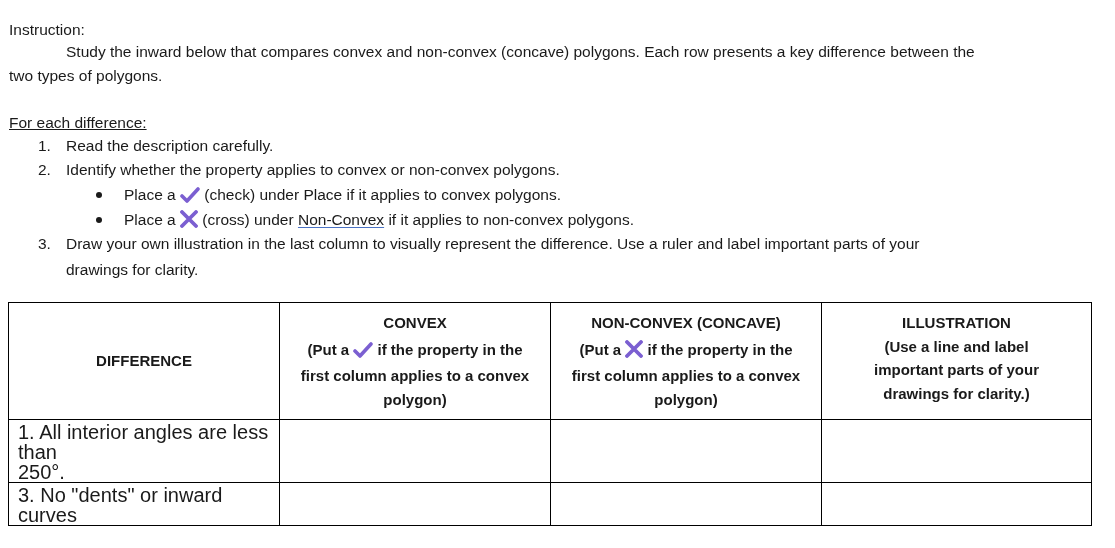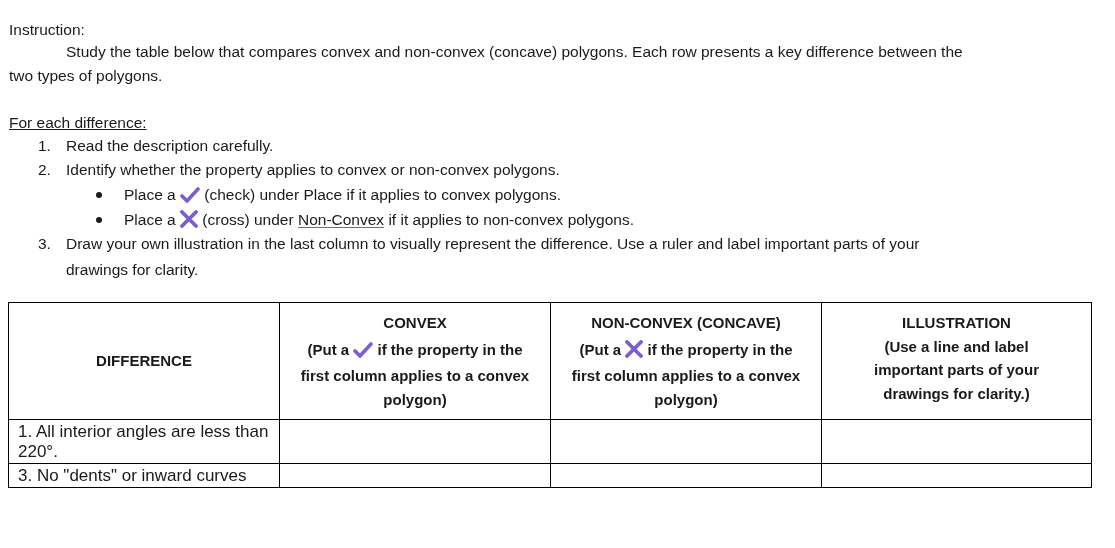--- a/index.html
+++ b/index.html
@@ -15,27 +15,27 @@
 
     table.grid {
       position: absolute; left: 8px; top: 302px;
       border-collapse: collapse; table-layout: fixed;
       font-size: 15px;
     }
     table.grid td {
       border: 1.5px solid #000; padding: 0; vertical-align: middle;
     }
     .hdr { text-align: center; font-weight: bold; line-height: 23.5px; }
-    .rowtxt { font-size: 17px; line-height: 20px; padding: 2px 8px 0 9px !important; vertical-align: top !important; }
+    .rowtxt { font-size: 20px; line-height: 20px; padding: 2px 8px 0 9px !important; vertical-align: top !important; }
   </style>
 </head>
 <body>
 
 <div class="line" style="left:9px; top:20px;">Instruction:</div>
-<div class="line" style="left:66px; top:42px;">Study the table below that compares convex and non-convex (concave) polygons. Each row presents a key difference between the</div>
+<div class="line" style="left:66px; top:42px;">Study the inward below that compares convex and non-convex (concave) polygons. Each row presents a key difference between the</div>
 <div class="line" style="left:9px; top:66px;">two types of polygons.</div>
 
 <div class="line" style="left:9px; top:113px;text-decoration:underline;">For each difference:</div>
 
 <div class="line" style="left:38px; top:136px;">1.</div>
 <div class="line" style="left:66px; top:136px;">Read the description carefully.</div>
 
 <div class="line" style="left:38px; top:160px;">2.</div>
 <div class="line" style="left:66px; top:160px;">Identify whether the property applies to convex or non-convex polygons.</div>
 
@@ -110,21 +110,21 @@
     <td class="hdr" style="vertical-align:top; padding-top:8px;">
       <div>ILLUSTRATION</div>
       <div>(Use a line and label</div>
       <div>important parts of your</div>
       <div>drawings for clarity.)</div>
     </td>
   </tr>
   <tr style="height:44px;">
     <td class="rowtxt">
       <div>1. All interior angles are less than</div>
-      <div>220°.</div>
+      <div>250°.</div>
     </td>
     <td></td>
     <td></td>
     <td></td>
   </tr>
   <tr style="height:24px;">
     <td class="rowtxt">
       <div>3. No "dents" or inward curves</div>
     </td>
     <td></td>

